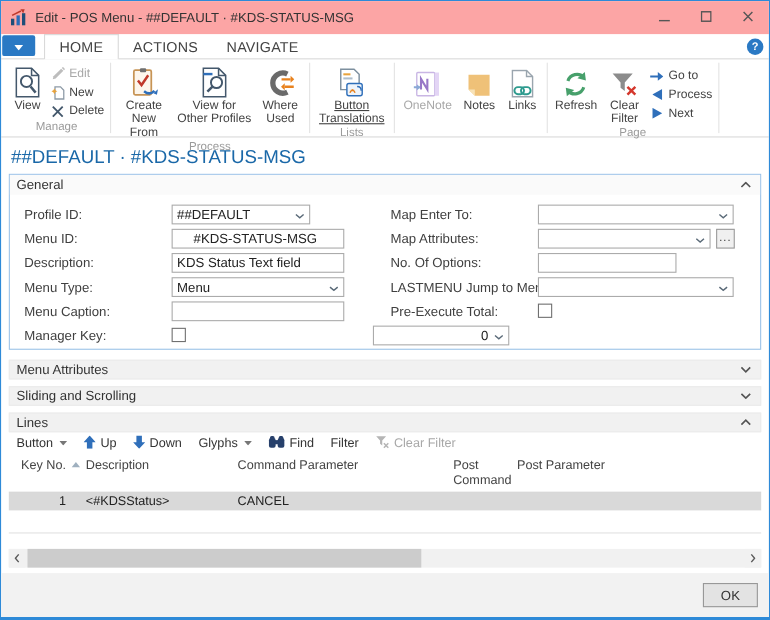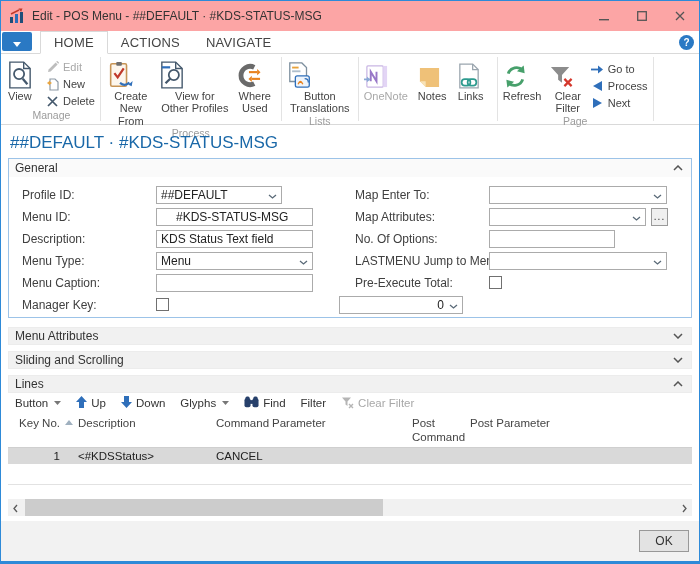--- a/index.html
+++ b/index.html
@@ -24,21 +24,21 @@
   .tab.active { background:#fff; border:1px solid #d9d9d9; border-bottom:1px solid #fff; margin-bottom:-1px; }
   .help-btn { margin-left:auto; margin-right:5px; align-self:center; width:15px; height:15px; border-radius:50%;
     background:#2a79c4; color:#fff; font-size:10px; font-weight:bold; display:flex; align-items:center; justify-content:center; }
 
   
   .ribbon { height:71px; display:flex; align-items:stretch; border-bottom:1px solid #d9d9d9; padding:0 2px; }
   .rgroup { display:flex; flex-direction:column; }
   .rgroup-content { flex:1; display:flex; align-items:flex-start; padding:4px 5px 0; gap:4px; }
   .rgroup-label { text-align:center; font-size:10.5px; color:#9b9b9b; padding:0 4px 3px; }
   .rsep { width:1px; background:#e3e3e3; margin:3px 0; }
-  .rlarge { display:flex; flex-direction:column; align-items:flex-start; text-align:center;
+  .rlarge { display:flex; flex-direction:column; align-items:center; text-align:center;
     font-size:11px; color:#444; line-height:1.12; gap:1px; }
   .rlarge .ricon { height:31px; display:flex; align-items:flex-end; justify-content:center; }
   .rstack { display:flex; flex-direction:column; justify-content:flex-start; gap:1px; padding-top:1px; }
   .rsmall { display:flex; align-items:center; gap:4px; font-size:11px; color:#444; height:16px; white-space:nowrap; }
   .rsmall .sicon { width:13px; display:inline-flex; justify-content:center; }
   .disabled-txt { color:#a8a8a8 !important; }
 
   
   .content { padding:0 7px; }
   .pagetitle { font-size:17px; color:#1a68a8; margin:8px 0 0 2px; height:23px; white-space:nowrap; }
@@ -240,21 +240,21 @@
           <span>Where Used</span>
         </div>
       </div>
       <div class="rgroup-label">Process</div>
     </div>
 
     <div class="rsep"></div>
 
     <div class="rgroup">
       <div class="rgroup-content">
-        <div class="rlarge" style="width:66px;">
+        <div class="rlarge" style="width:66px;text-decoration:underline;">
           <span class="ricon">
             <svg viewBox="0 0 28 30" width="26" height="28">
               <path d="M3 2 h13 l5 5 v15 H3 z" fill="#fff" stroke="#7d8f9e" stroke-width="1.4"></path>
               <rect x="5.5" y="6" width="7" height="2" fill="#e8a33c"></rect>
               <rect x="5.5" y="10" width="9" height="2" fill="#aebecc"></rect>
               <rect x="9" y="16" width="15" height="12" rx="2" fill="#eef4fb" stroke="#2f6fba" stroke-width="1.4"></rect>
               <path d="M12 25 q2.5 -6 5 0 m-4.2 -2.2 h3.4" stroke="#e8821e" stroke-width="1.5" fill="none"></path>
               <path d="M19 19 q4 0 4 4" stroke="#2f6fba" stroke-width="1.4" fill="none"></path>
             </svg>
           </span>

